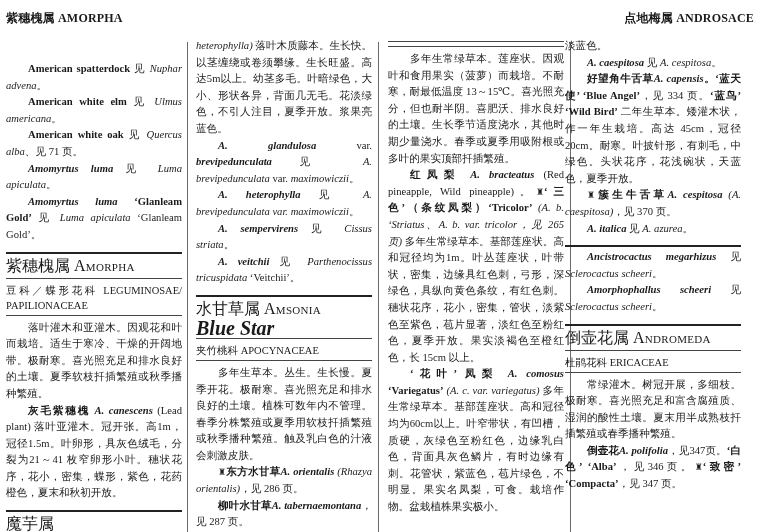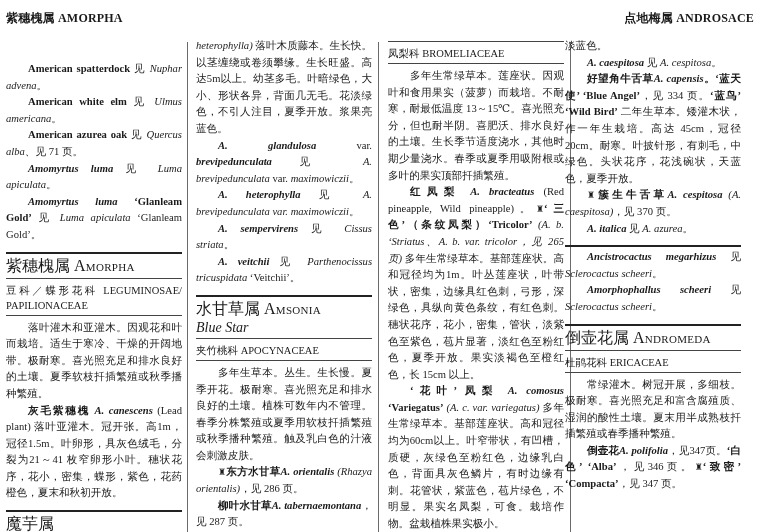--- a/index.html
+++ b/index.html
@@ -29,38 +29,38 @@
     .v3 { left: 570px; }
     p { margin: 0; text-indent: 22px; }
     p.noind { text-indent: 0; }
     .b { font-weight: bold; }
     .i { font-style: italic; }
     .bi { font-weight: bold; font-style: italic; }
     .hr-thick { border-top: 2px solid #222; margin: 8px 0 2px 0; }
     .hr-thin { border-top: 1px solid #444; margin: 2px 0 4px 0; }
     .genus-title { font-size: 16px; line-height: 20px; margin: 2px 0 2px 0; }
     .genus-title .sc { font-variant: small-caps; letter-spacing: 0.3px; }
-    .common { font-style: italic; font-size: 14px; line-height: 16px; margin-top: -1px; }
+    .common { font-style: italic; font-size: 20px; line-height: 16px; margin-top: -1px; font-weight: bold; }
     .family { font-size: 10.5px; line-height: 15px; margin: 1px 0; }
     .glyph { font-size: 9px; }
   </style>
 </head>
 <body>
 
 <div class="running-head rh-left">紫穗槐属 AMORPHA</div>
 <div class="running-head rh-right">点地梅属 ANDROSACE</div>
 
 <div class="vrule v1"></div>
 <div class="vrule v2"></div>
 <div class="vrule v3"></div>
 
 <div class="col c1">
   <p><span class="b">American spatterdock</span><span> 见 </span><span class="i">Nuphar advena</span><span>。</span></p>
   <p><span class="b">American white elm</span><span> 见 </span><span class="i">Ulmus americana</span><span>。</span></p>
-  <p><span class="b">American azurea oak</span><span> 见 </span><span class="i">Quercus alba</span><span>、见 71 页。</span></p>
+  <p><span class="b">American white oak</span><span> 见 </span><span class="i">Quercus alba</span><span>、见 71 页。</span></p>
   <p><span class="bi">Amomyrtus luma</span><span> 见 </span><span class="i">Luma apiculata</span><span>。</span></p>
   <p><span class="bi">Amomyrtus luma</span><span class="b"> ‘Glanleam Gold’</span><span> 见 </span><span class="i">Luma apiculata</span><span> ‘Glanleam Gold’。</span></p>
 
   <div class="hr-thick"></div>
   <div class="genus-title"><span>紫穗槐属 </span><span class="sc">Amorpha</span></div>
   <div class="hr-thin"></div>
   <div class="family">豆科／蝶形花科 LEGUMINOSAE/ PAPILIONACEAE</div>
   <div class="hr-thin"></div>
   <p>落叶灌木和亚灌木。因观花和叶而栽培。适生于寒冷、干燥的开阔地带。极耐寒。喜光照充足和排水良好的土壤。夏季软枝扦插繁殖或秋季播种繁殖。</p>
   <p><span class="b">灰毛紫穗槐 </span><span class="bi">A. canescens</span><span> (Lead plant) 落叶亚灌木。冠开张。高1m，冠径1.5m。叶卵形，具灰色绒毛，分裂为21～41 枚窄卵形小叶。穗状花序，花小，密集，蝶形，紫色，花药橙色，夏末和秋初开放。</span></p>
@@ -84,21 +84,20 @@
   <div class="family">夹竹桃科 APOCYNACEAE</div>
   <div class="hr-thin"></div>
   <p>多年生草本。丛生。生长慢。夏季开花。极耐寒。喜光照充足和排水良好的土壤。植株可数年内不管理。春季分株繁殖或夏季用软枝扦插繁殖或秋季播种繁殖。触及乳白色的汁液会刺激皮肤。</p>
   <p><span class="glyph">♜</span><span class="b">东方水甘草</span><span class="bi">A. orientalis</span><span class="i"> (Rhazya orientalis)</span><span>，见 286 页。</span></p>
   <p><span class="b">柳叶水甘草</span><span class="bi">A. tabernaemontana</span><span>，见 287 页。</span></p>
 
 </div>
 
 <div class="col c3">
   <div class="hr-thin" style="margin-top:3px"></div>
-  <div class="family">凤梨科 BROMELIACEAE</div>
   <div class="hr-thin"></div>
   <p>多年生常绿草本。莲座状。因观叶和食用果实（菠萝）而栽培。不耐寒，耐最低温度 13～15℃。喜光照充分，但也耐半阴。喜肥沃、排水良好的土壤。生长季节适度浇水，其他时期少量浇水。春季或夏季用吸附根或多叶的果实顶部扦插繁殖。</p>
   <p><span class="b">红凤梨 </span><span class="bi">A. bracteatus</span><span> (Red pineapple, Wild pineapple)。</span><span class="glyph">♜</span><span class="b">‘三色’（条纹凤梨）</span><span class="b">‘Tricolor’</span><span class="i"> (A. b. ‘Striatus、A. b. var. tricolor，见 265 页)</span><span> 多年生常绿草本。基部莲座状。高和冠径均为1m。叶丛莲座状，叶带状，密集，边缘具红色刺，弓形，深绿色，具纵向黄色条纹，有红色刺。穗状花序，花小，密集，管状，淡紫色至紫色，苞片显著，淡红色至粉红色，夏季开放。果实淡褐色至橙红色，长 15cm 以上。</span></p>
   <p><span class="b">‘花叶’ 凤梨 </span><span class="bi">A. comosus</span><span class="b"> ‘Variegatus’</span><span class="i"> (A. c. var. variegatus)</span><span> 多年生常绿草本。基部莲座状。高和冠径均为60cm以上。叶窄带状，有凹槽，质硬，灰绿色至粉红色，边缘乳白色，背面具灰色鳞片，有时边缘有刺。花管状，紫蓝色，苞片绿色，不明显。果实名凤梨，可食。栽培作物。盆栽植株果实极小。</span></p>
 
 </div>
 
 <div class="col c4">
   <p class="noind">淡蓝色。</p>
   <p><span class="bi">A. caespitosa</span><span> 见 </span><span class="i">A. cespitosa</span><span>。</span></p>

